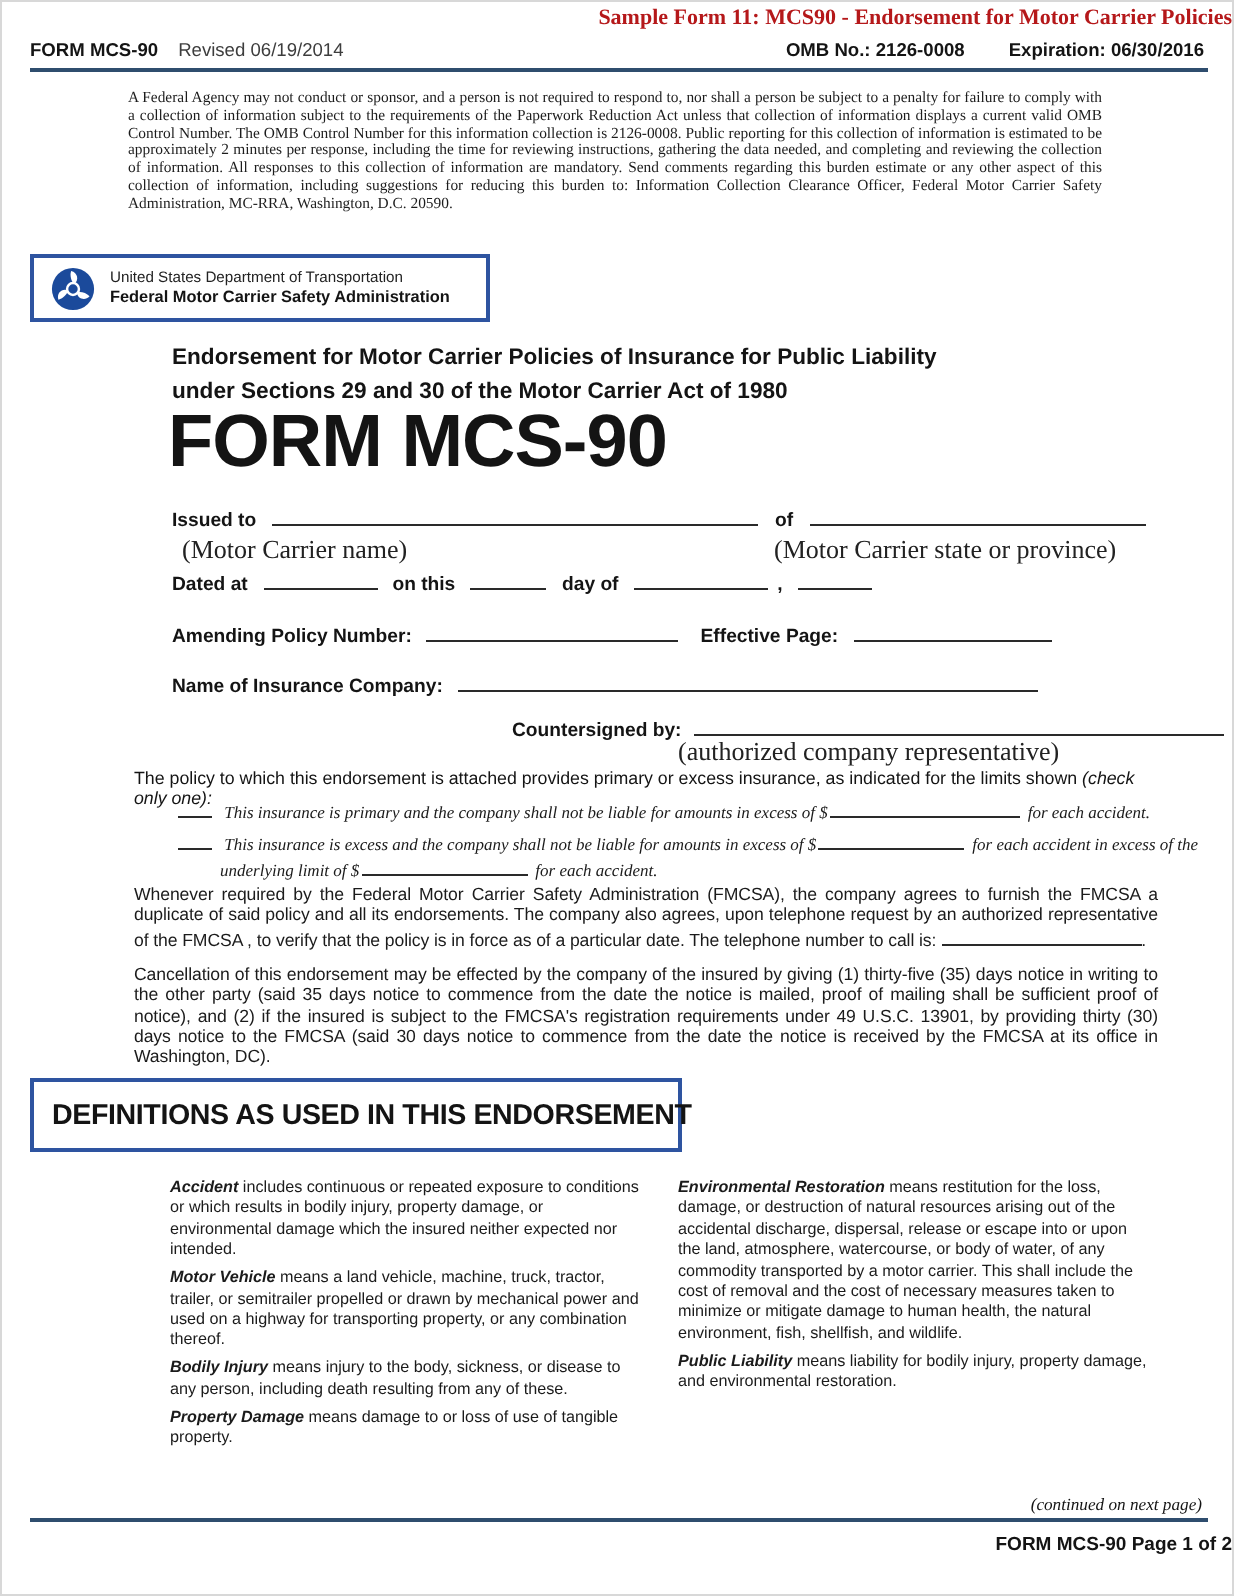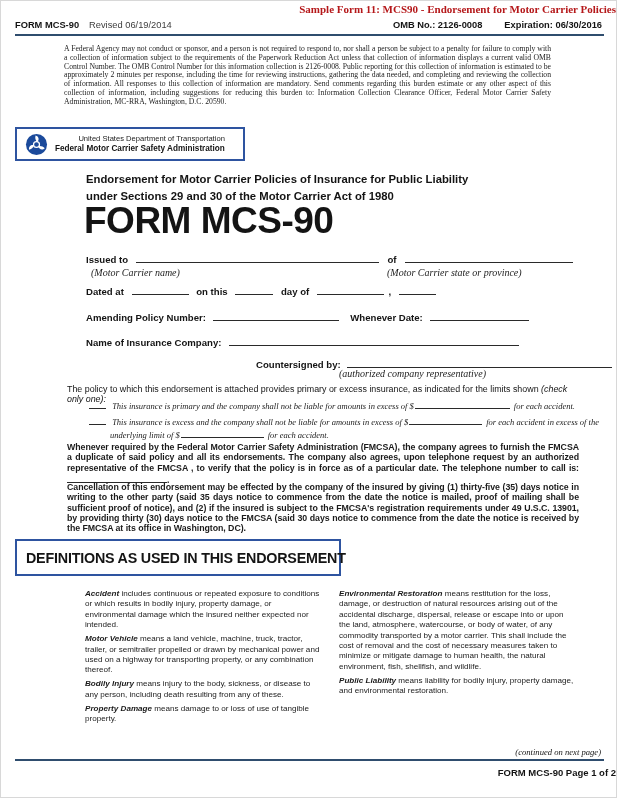--- a/index.html
+++ b/index.html
@@ -12,35 +12,35 @@
   .hdr{top:19px;left:14px;right:14px;display:flex;align-items:baseline;font-size:9.3px;}
   .hdr .formname{font-weight:bold;margin-right:10px;}
   .hdr .revised{color:#3d3d3d;}
   .hdr .spacer{flex:1;}
   .hdr .omb,.hdr .exp{font-weight:bold;}
   .hdr .exp{margin-left:22px;}
   .rule{left:14px;width:589px;height:2px;background:#2f4d6e;}
   .burden{top:44px;left:63px;width:487px;font-family:"Liberation Serif",serif;font-size:7.7px;
         line-height:8.75px;text-align:justify;color:#1c1c1c;}
   .dotbox{top:126px;left:14px;width:230px;height:34px;border:2px solid #2e54a0;display:flex;
-        align-items:center;box-sizing:border-box;background:#fff;text-align:right;}
+        align-items:center;box-sizing:border-box;background:#fff;}
   .dotlogo{margin:0 7px 0 8px;flex:0 0 auto;display:block;}
   .dottxt{line-height:1.15;}
   .dottxt .l1{font-size:7.6px;color:#222;}
   .dottxt .l2{font-size:8.2px;font-weight:bold;}
   .t1{top:172px;left:85px;font-weight:bold;font-size:11.3px;}
   .t2{top:189px;left:85px;font-weight:bold;font-size:11.3px;}
   .big{top:199px;left:83px;font-weight:bold;font-size:37px;letter-spacing:-0.5px;}
   .lbl{font-weight:bold;font-size:9.6px;white-space:nowrap;}
   .blank{display:inline-block;border-bottom:1px solid #2a2a2a;height:9px;vertical-align:baseline;}
-  .cap{font-family:"Liberation Serif",serif;font-style:italic;font-size:10px;color:#222;white-space:nowrap;}
+  .cap{font-family:"Liberation Serif",serif;font-size:13px;color:#222;white-space:nowrap;}
   .row{white-space:nowrap;font-size:9.6px;}
   .intro{top:383px;left:66px;width:512px;font-size:8.9px;}
   .opt{font-family:"Liberation Serif",serif;font-style:italic;font-size:8.5px;white-space:nowrap;color:#1b1b1b;}
-  .para{font-size:8.8px;line-height:10.3px;text-align:justify;letter-spacing:-0.05px;color:#1b1b1b;font-weight:bold;}
+  .para{font-size:8.8px;line-height:10.3px;text-align:justify;letter-spacing:-0.05px;color:#1b1b1b;}
   .defbox{top:538px;left:14px;width:326px;height:37px;border:2.5px solid #2e54a0;box-sizing:border-box;
         display:flex;align-items:center;background:#fff;}
   .defbox .t{font-weight:bold;font-size:14.3px;margin-left:9px;letter-spacing:-0.2px;white-space:nowrap;}
   .defcol{font-size:8.1px;line-height:10.4px;color:#1b1b1b;}
   .defcol p{margin:0 0 3.5px 0;}
   .term{font-weight:bold;font-style:italic;}
   .continued{top:746px;left:0;width:600px;text-align:right;font-family:"Liberation Serif",serif;
         font-style:italic;font-size:8.6px;}
   .pagenum{top:766px;left:0;width:100%;text-align:right;font-weight:bold;font-size:9.5px;}
 </style>
@@ -98,21 +98,21 @@
     <span class="blank" style="width:38px;margin:0 5px;"></span>
     <span class="lbl">day of</span>
     <span class="blank" style="width:67px;margin:0 2px 0 5px;"></span>
     <span class="lbl">,</span>
     <span class="blank" style="width:37px;margin-left:5px;"></span>
   </div>
 
   <div class="abs row" style="top:310px;left:85px;">
     <span class="lbl">Amending Policy Number:</span>
     <span class="blank" style="width:126px;margin:0 9px 0 4px;"></span>
-    <span class="lbl">Whenever Date:</span>
+    <span class="lbl">Effective Page:</span>
     <span class="blank" style="width:99px;margin-left:5px;"></span>
   </div>
 
   <div class="abs row" style="top:335px;left:85px;">
     <span class="lbl">Name of Insurance Company:</span>
     <span class="blank" style="width:290px;margin-left:5px;"></span>
   </div>
 
   <div class="abs row" style="top:357px;left:255px;">
     <span class="lbl">Countersigned by:</span>

